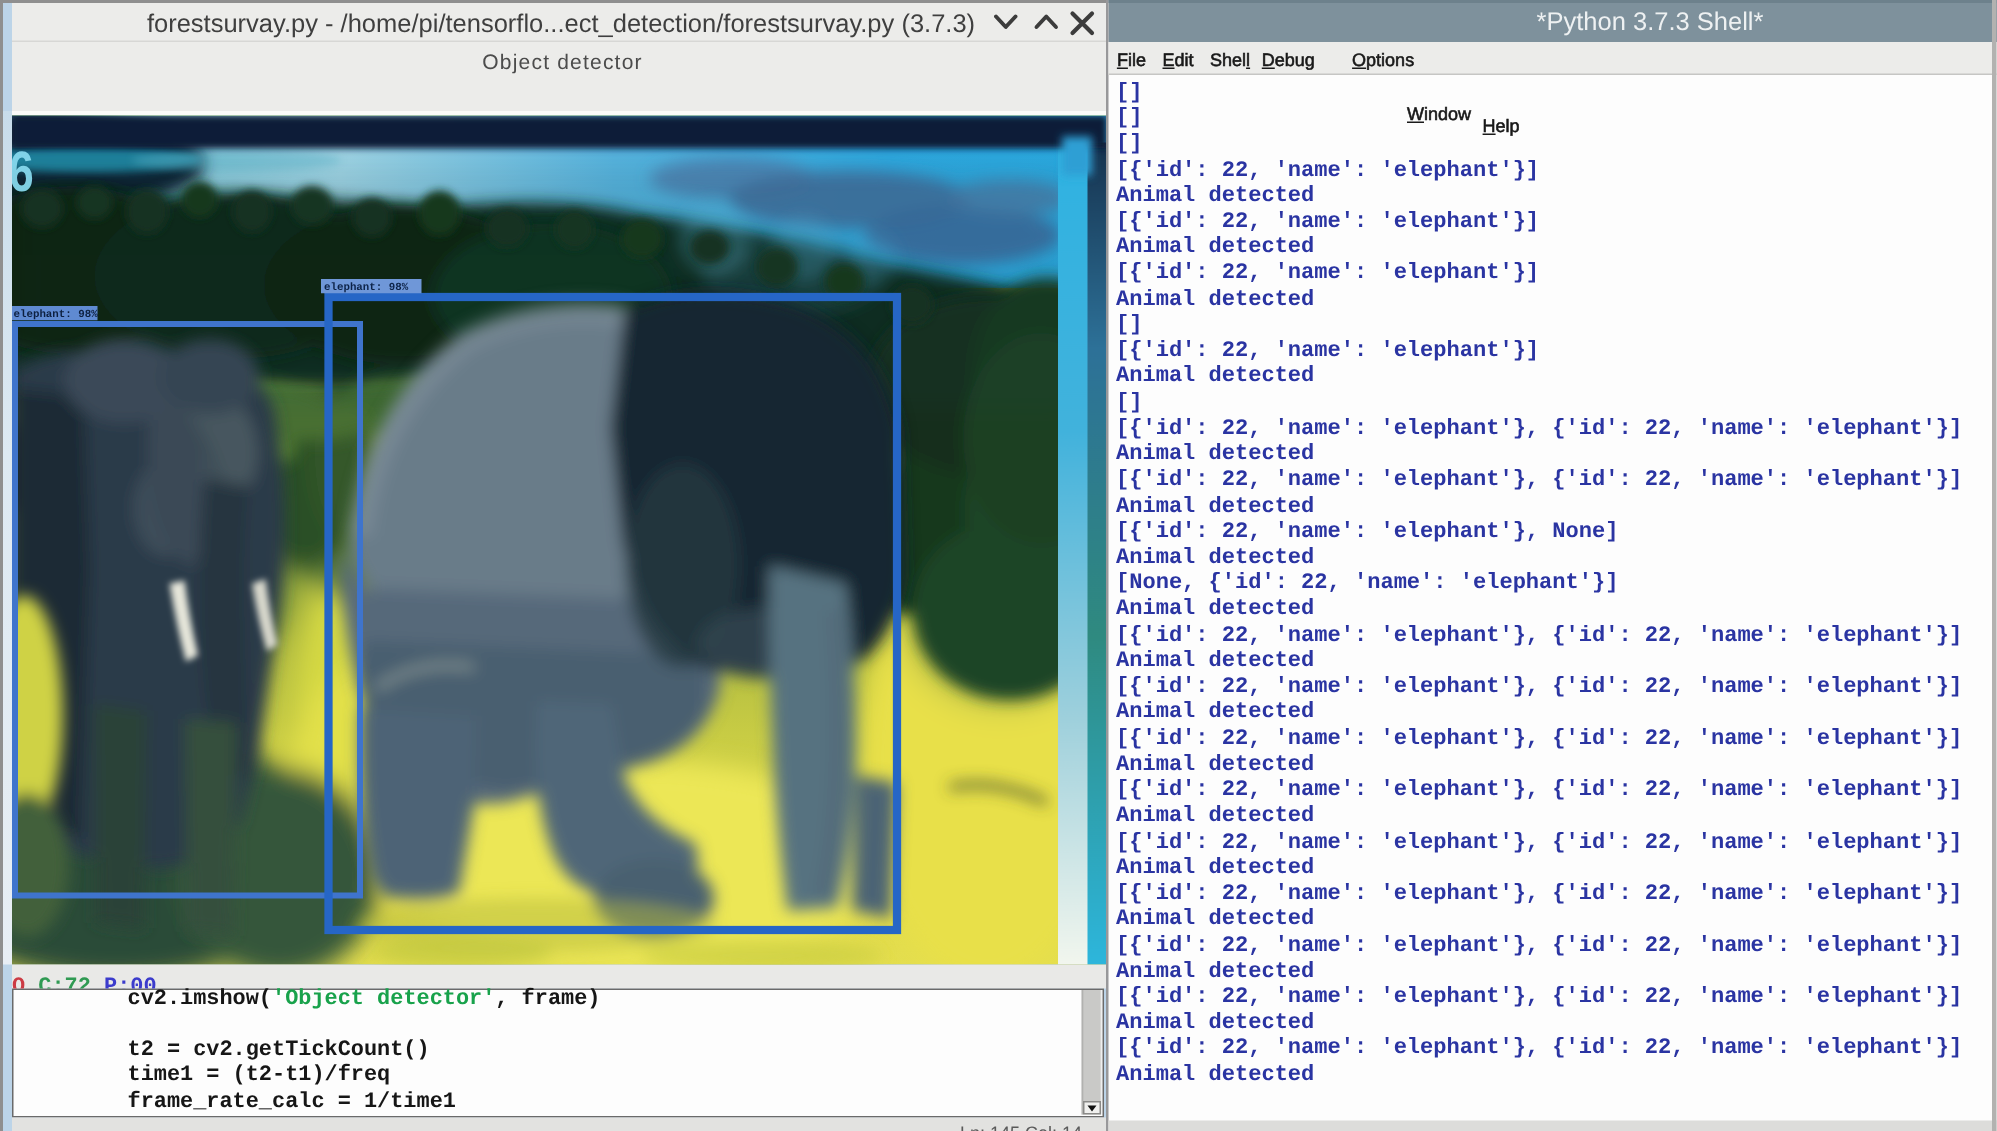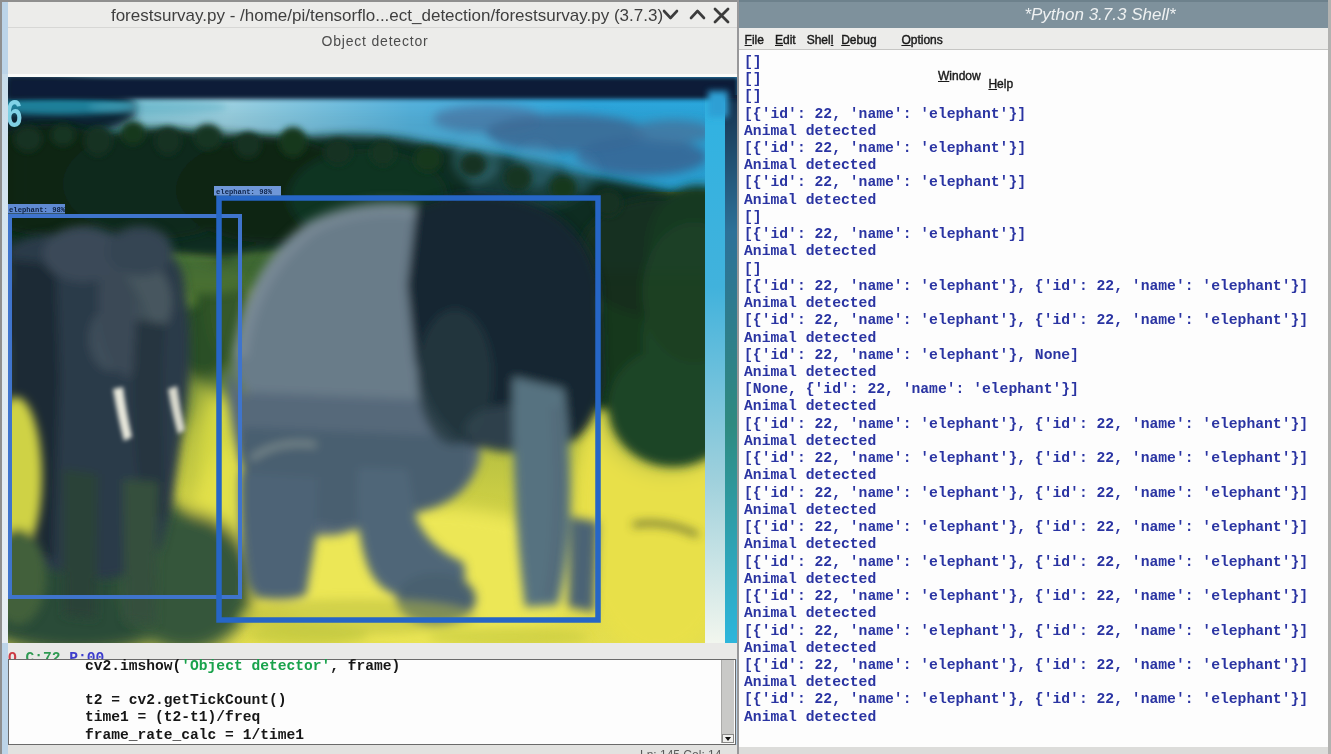--- a/index.html
+++ b/index.html
@@ -7,21 +7,21 @@
 pre{margin:0;font-family:"Liberation Mono",monospace;}
 </style>
 </head>
 <body>
 
 <div class="abs" style="left:0;top:0;width:738px;height:754px;background:#bcd4e8;"></div>
 <div class="abs" style="left:0;top:0;width:738px;height:2px;background:#8f8f8f;"></div>
 <div class="abs" style="left:0;top:0;width:2px;height:754px;background:#8f8f8f;"></div>
 <div class="abs" style="left:8px;top:2px;width:730px;height:72px;background:#ececea;"></div>
 <div class="abs" style="left:8px;top:27px;width:730px;height:1px;background:#d7d7d5;"></div>
-<div class="abs" style="left:16px;top:6px;width:742px;text-align:center;font-size:17px;color:#3f3f3f;">forestsurvay.py - /home/pi/tensorflo...ect_detection/forestsurvay.py (3.7.3)</div>
+<div class="abs" style="left:3px;top:6px;width:742px;text-align:center;font-size:17px;color:#3f3f3f;">forestsurvay.py - /home/pi/tensorflo...ect_detection/forestsurvay.py (3.7.3)</div>
 <svg class="abs" style="left:660px;top:3px;" width="83" height="22" viewBox="0 0 83 22">
   <path d="M4 8 L10.5 15 L17 8" fill="none" stroke="#3c3c3c" stroke-width="2.6" stroke-linecap="round" stroke-linejoin="round"></path>
   <path d="M31 15 L37.5 8 L44 15" fill="none" stroke="#3c3c3c" stroke-width="2.6" stroke-linecap="round" stroke-linejoin="round"></path>
   <path d="M55 6 L68 19 M68 6 L55 19" fill="none" stroke="#3c3c3c" stroke-width="2.8" stroke-linecap="round"></path>
 </svg>
 <div class="abs" style="left:0;top:33px;width:750px;text-align:center;font-size:14px;letter-spacing:0.8px;color:#4c4c4c;">Object detector</div>
 <div class="abs" style="left:8px;top:74px;width:730px;height:3px;background:#fbfbf9;"></div>
 
 <div class="abs" style="left:2px;top:74px;width:6px;height:569px;background:linear-gradient(#c8dcea,#dde9f2 40%,#e8eef4);"></div>
 
@@ -239,21 +239,21 @@
     <div style="width:0;height:0;margin:2px auto 0;border-left:3.5px solid transparent;border-right:3.5px solid transparent;border-top:4px solid #111;"></div>
   </div>
 </div>
 <div class="abs" style="left:8px;top:745px;width:730px;height:9px;background:#e2e2e0;"></div>
 <div class="abs" style="left:640px;top:748px;width:98px;height:6px;overflow:hidden;font-size:12px;color:#5a5a5a;">Ln: 145 Col: 14</div>
 
 <div class="abs" style="left:738px;top:0;width:593px;height:754px;background:#fdfdfd;"></div>
 <div class="abs" style="left:737px;top:0;width:2px;height:754px;background:#98989a;"></div>
 <div class="abs" style="left:739px;top:0;width:592px;height:28px;background:#7e919c;"></div>
 <div class="abs" style="left:739px;top:0;width:592px;height:2px;background:#6d818c;"></div>
-<div class="abs" style="left:950px;top:5px;width:300px;text-align:center;font-size:17px;color:#eef1f2;font-style:italic;">*Python 3.7.3 Shell*</div>
+<div class="abs" style="left:950px;top:5px;width:300px;text-align:center;font-size:17px;color:#eef1f2;">*Python 3.7.3 Shell*</div>
 <div class="abs" style="left:739px;top:28px;width:592px;height:22px;background:#ececea;border-bottom:1px solid #c6c6c4;box-sizing:border-box;"></div>
 <div class="abs" style="left:744px;top:33px;font-size:12px;font-weight:400;color:#191919;-webkit-text-stroke:0.4px #1a1a1a;" id="menubar">
   <span style="position:absolute;left:0.6px;"><u>F</u>ile</span>
   <span style="position:absolute;left:31px;"><u>E</u>dit</span>
   <span style="position:absolute;left:62.7px;">Shel<u>l</u></span>
   <span style="position:absolute;left:97.2px;"><u>D</u>ebug</span>
   <span style="position:absolute;left:141.4px;margin-left:16px;"><u>O</u>ptions</span>
   <span style="position:absolute;left:194px;margin-top:36px;"><u>W</u>indow</span>
   <span style="position:absolute;left:244.4px;margin-top:44px;"><u>H</u>elp</span>
 </div>

